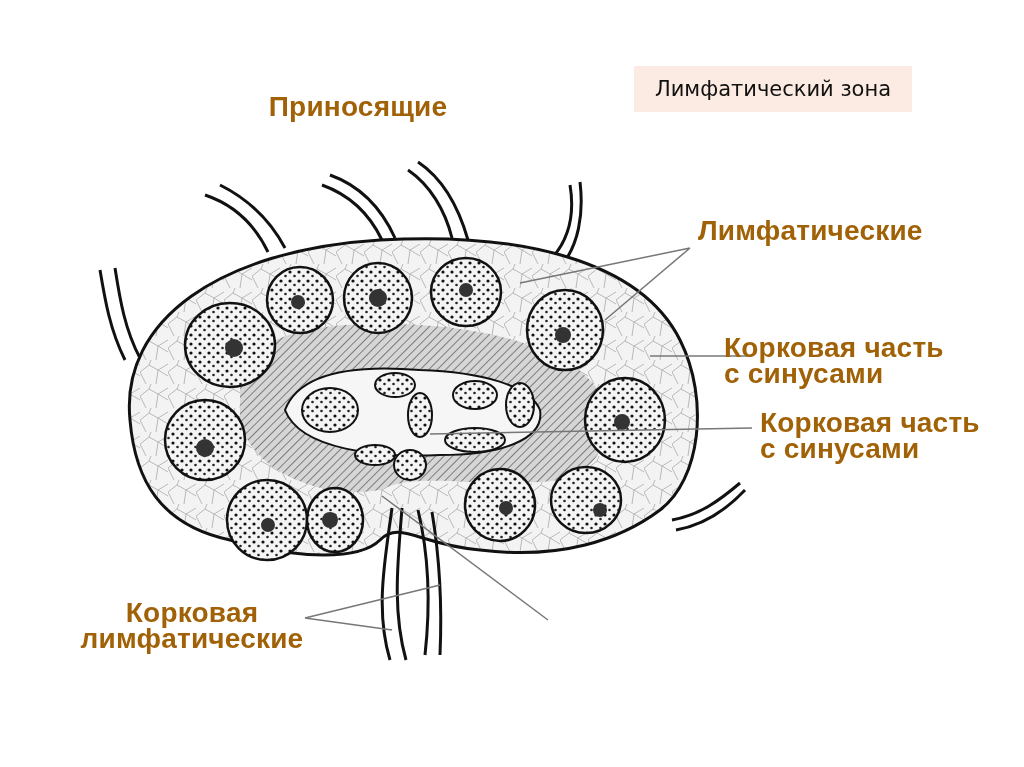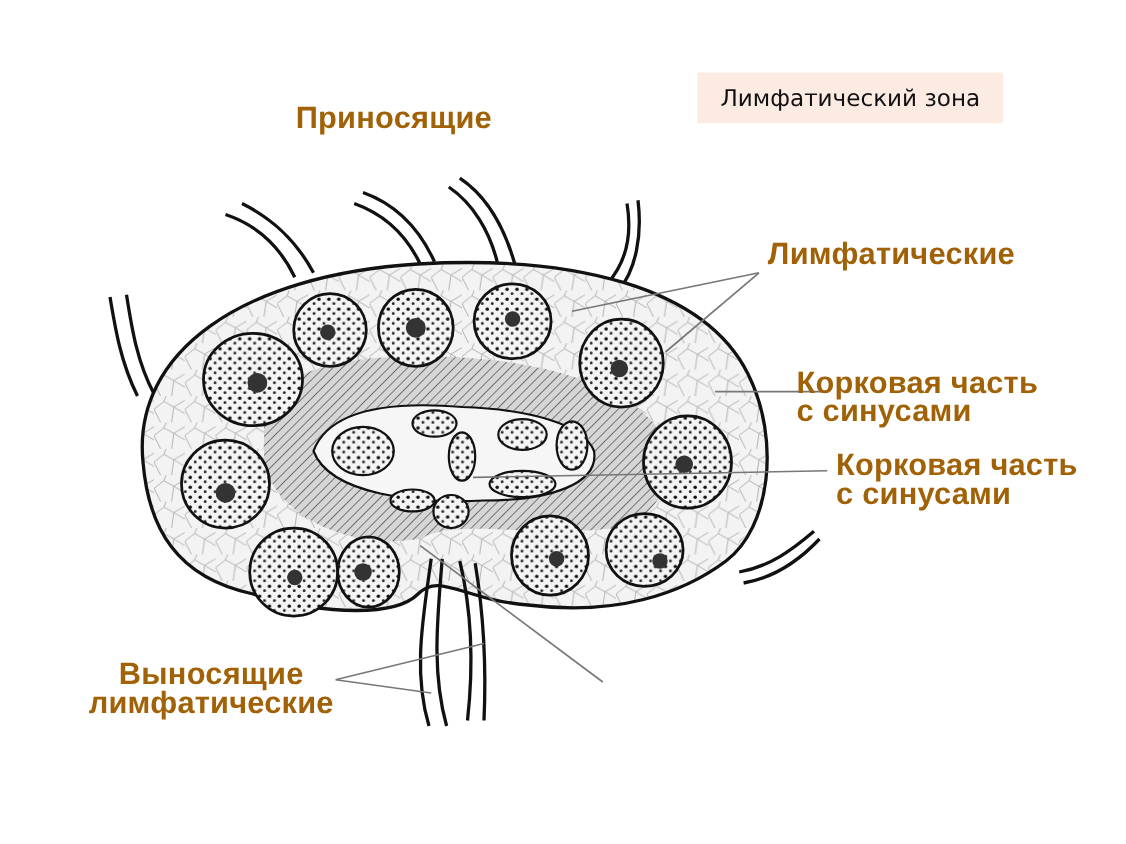--- a/index.html
+++ b/index.html
@@ -114,18 +114,18 @@
   <span>Корковая часть</span>
   <span>с синусами</span>
 </div>
 
 <div class="lbl" style="left:760px; top:410px;">
   <span>Корковая часть</span>
   <span>с синусами</span>
 </div>
 
 <div class="lbl center" style="left:76px; top:600px; width:232px;">
-  <span>Выносящие</span>
+  <span>Корковая</span>
   <span>лимфатические</span>
 </div>
 
 <div class="lbl center" style="left:540px; top:620px; width:330px;">
 </div>
 
 </body></html>

